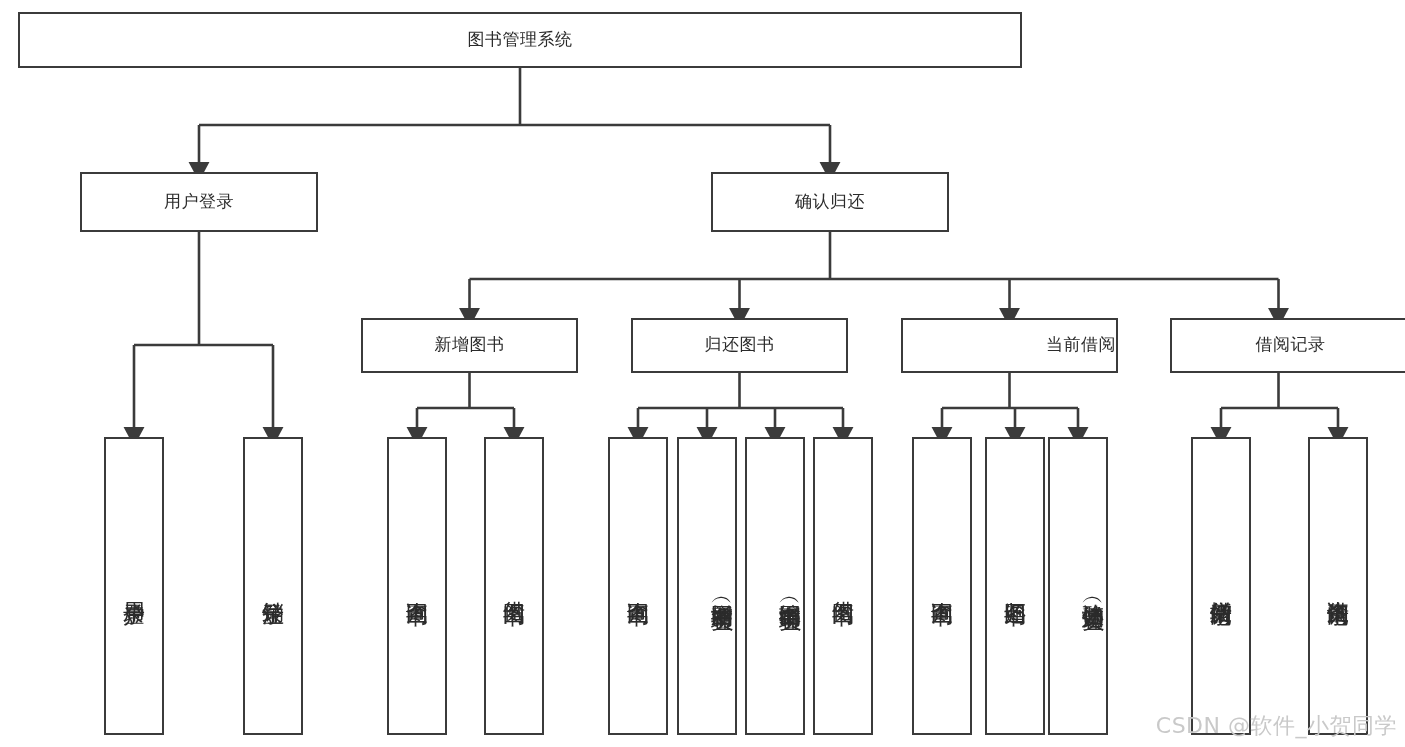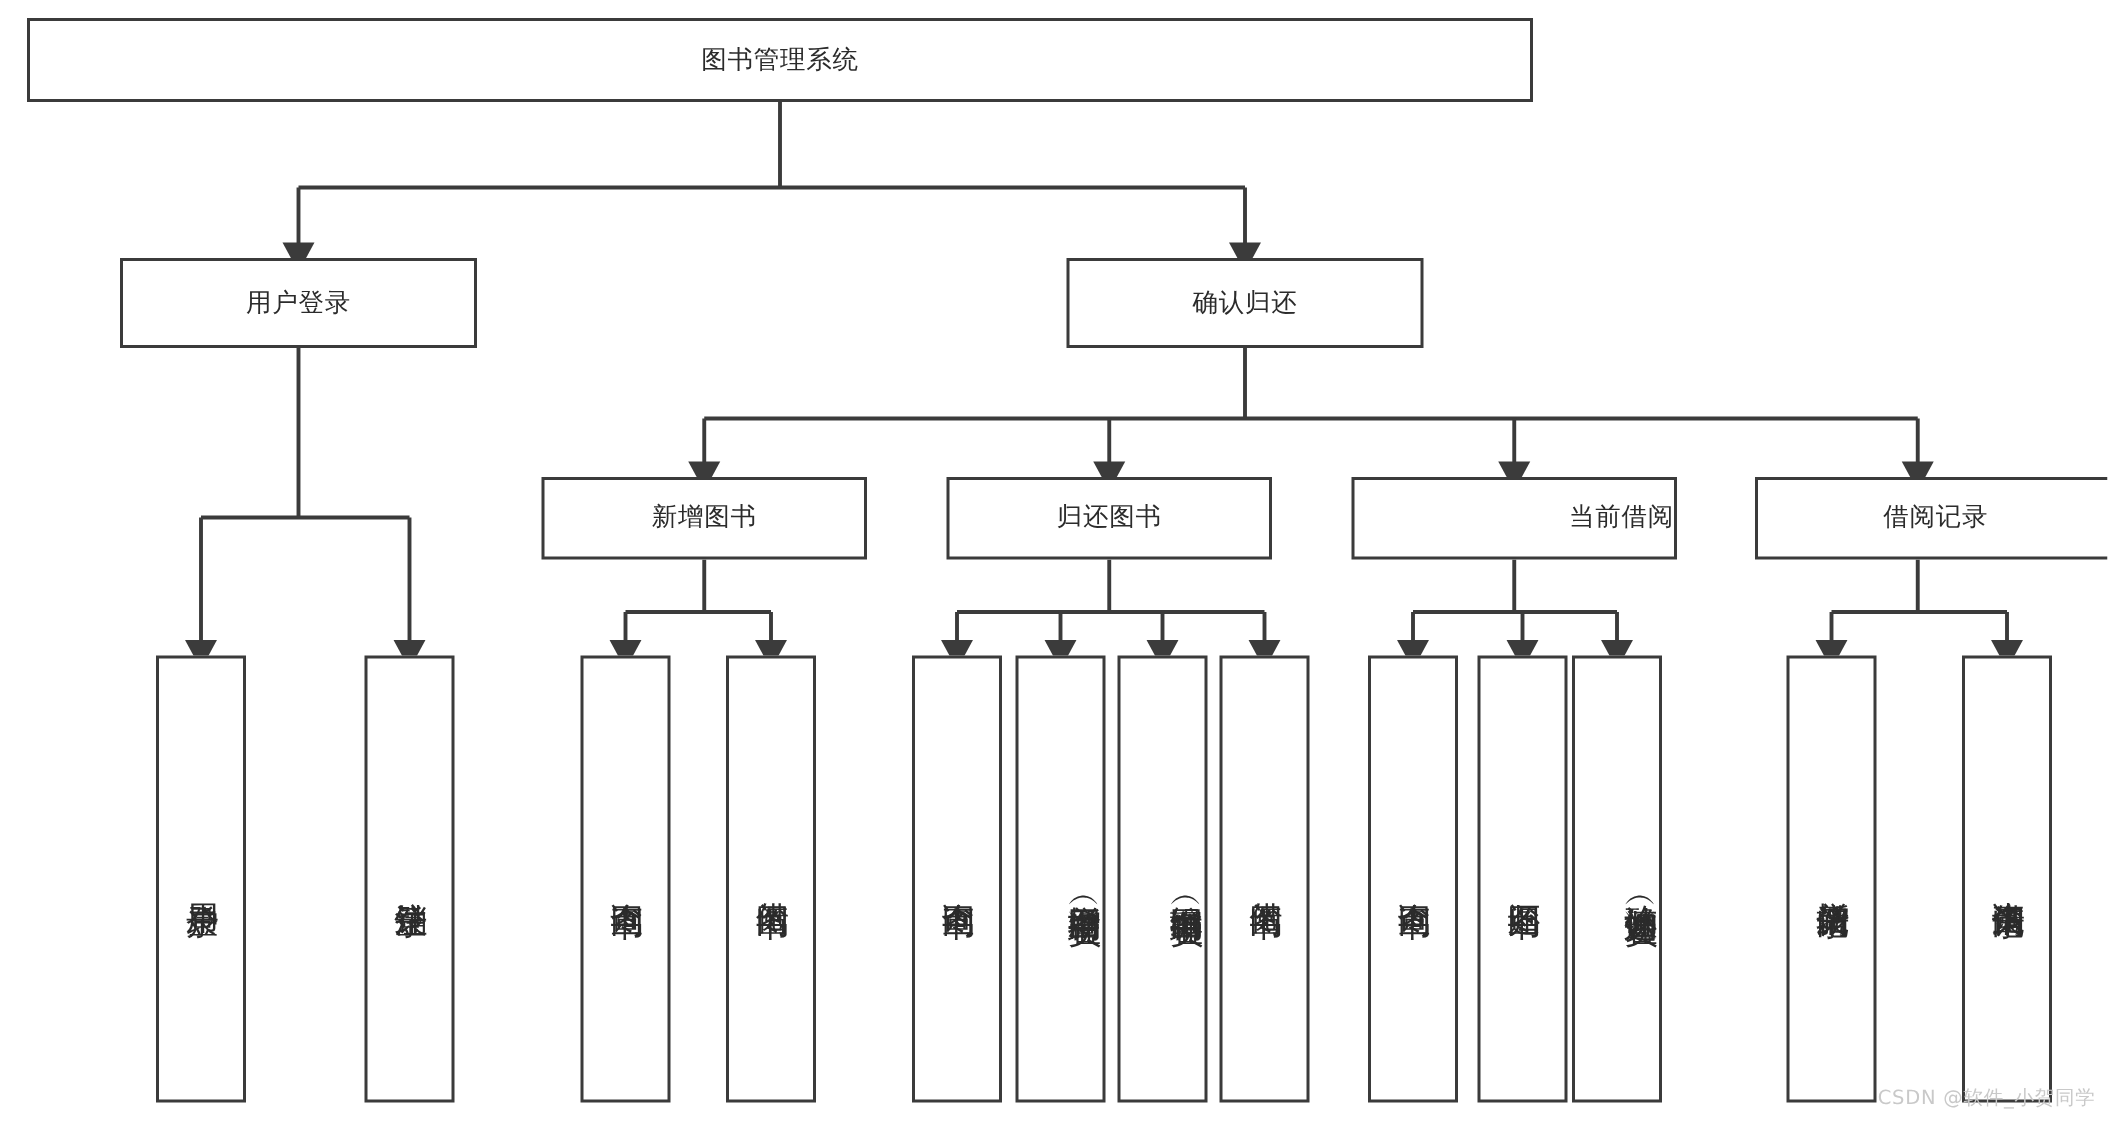--- a/index.html
+++ b/index.html
@@ -59,21 +59,21 @@
     align-items: center;
     padding-top: 0;
   }
   .node-label {
     display: block;
   }
   #watermark {
     position: absolute;
     right: 8px;
     bottom: 6px;
-    font-size: 13px;
+    font-size: 22px;
     color: #c9c9c9;
     letter-spacing: 0.5px;
     white-space: nowrap;
     user-select: none;
   }
 </style>
 </head>
 <body>
 
 <div id="diagram-root">

